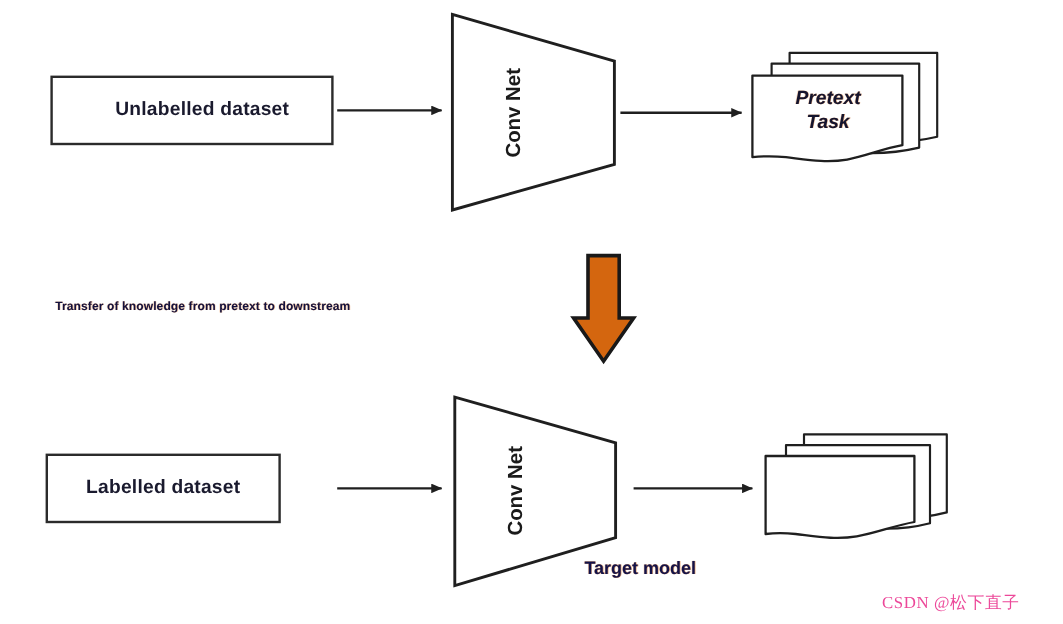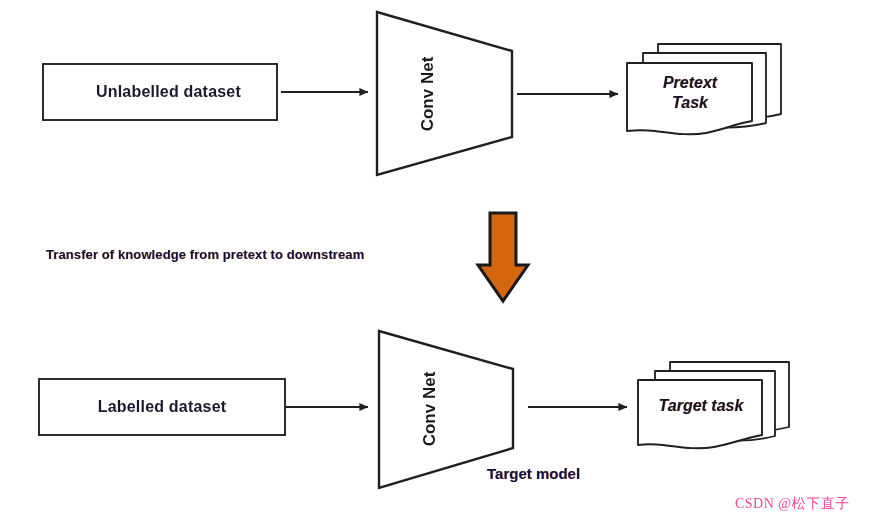--- a/index.html
+++ b/index.html
@@ -72,21 +72,21 @@
     color: #14142e;
     text-align: center;
     line-height: 1.22;
     white-space: pre-line;
     text-shadow: 0.5px 0 0 rgba(214,104,20,0.5), -0.5px 0 0 rgba(214,104,20,0.3);
     font-style: italic;
   }
 
   
   .transfer-note {
-    font-size: 13px;
+    font-size: 10px;
     font-weight: bold;
     color: #11113f;
     white-space: nowrap;
     letter-spacing: 0.1px;
     text-shadow: 0.5px 0 0 rgba(214,104,20,0.45), -0.5px 0 0 rgba(214,104,20,0.25);
   }
 
   
   .watermark {
     font-size: 14px;
@@ -174,33 +174,30 @@
 
   <div class="abs" style="left:636px; top:73px; width:108px; text-align:center;">
     <span class="task-label">Pretext
 Task</span>
   </div>
 
   <div class="abs" style="left:46px; top:245px;">
     <span class="transfer-note">Transfer of knowledge from pretext to downstream</span>
   </div>
 
-  <div class="abs dataset-box" style="left:38px; top:378px; width:248px; height:58px;">
+  <div class="abs dataset-box" style="left:38px; top:378px; width:196px; height:58px;">
     <span class="dataset-label">Labelled dataset</span>
   </div>
 
   <div class="abs" style="left:400px; top:375px; width:60px; height:68px; display:flex; align-items:center; justify-content:center;">
     <span class="convnet-label">Conv Net</span>
   </div>
 
   <div class="abs" style="left:487px; top:465px;text-align:center;">
     <span class="model-caption">Target model</span>
   </div>
 
-  <div class="abs" style="left:645px; top:396px; width:112px; text-align:center;">
-    <span class="task-label">Target task</span>
-  </div>
 
   <div class="abs" style="left:735px; top:494px;">
     <span class="watermark">CSDN @松下直子</span>
   </div>
 
 </div>
 
 </body></html>

